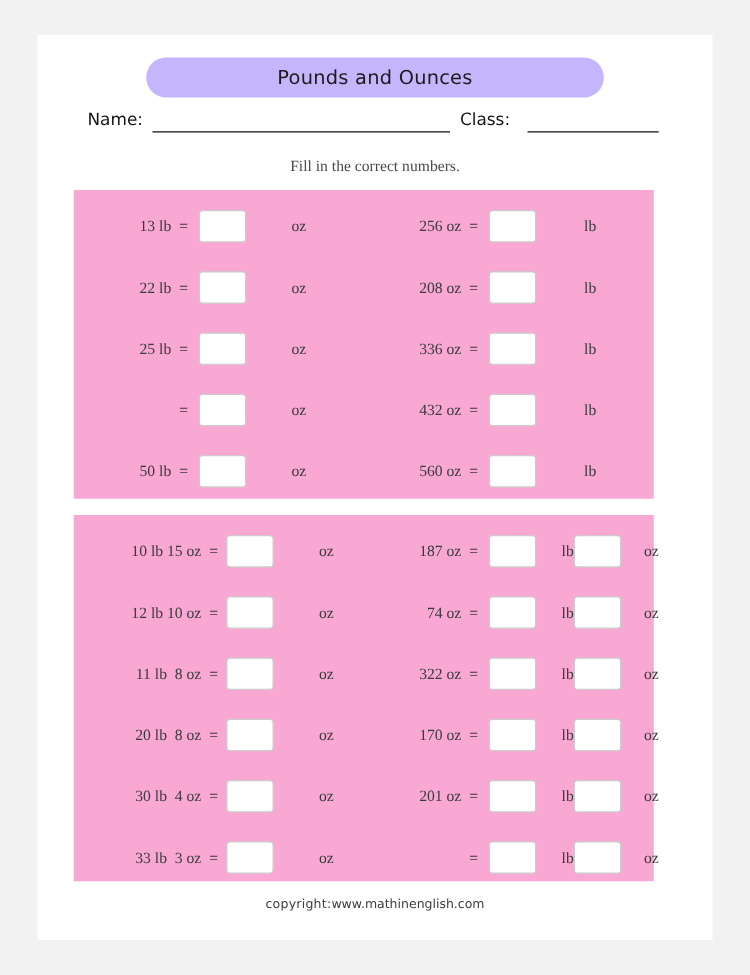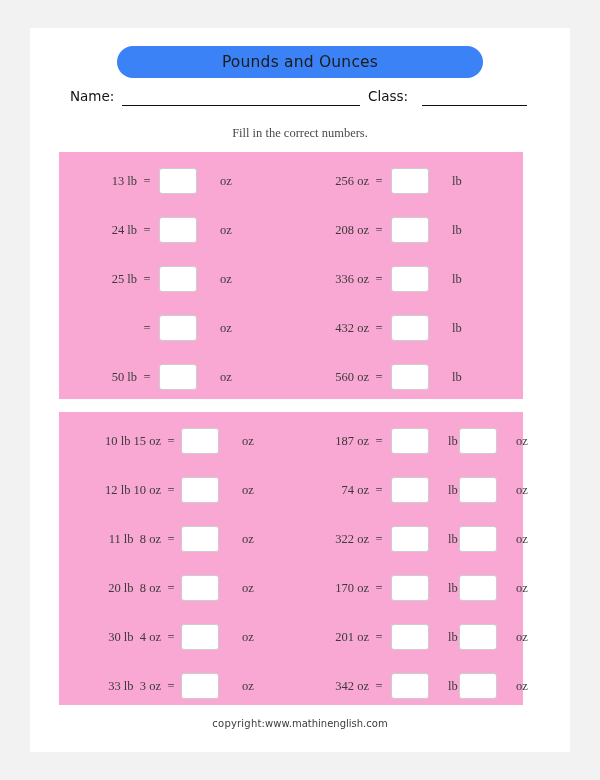--- a/index.html
+++ b/index.html
@@ -21,21 +21,21 @@
     height: 724px;
     background: #ffffff;
   }
   
   .title-pill {
     position: absolute;
     left: 87px;
     top: 18px;
     width: 366px;
     height: 32px;
-    background: #3b82f6;
+    background: #c4b5fd;
     border-radius: 16px;
   }
   .title-text {
     position: absolute;
     left: 0;
     top: 0;
     width: 366px;
     height: 32px;
     line-height: 32px;
     text-align: center;
@@ -117,21 +117,21 @@
 
   .cell {
     position: absolute;
     top: 0;
     height: 26px;
     line-height: 26px;
     white-space: pre;
   }
   .term   { text-align: right; }
   .eq     { text-align: center; }
-  .unit   { text-align: left; margin-left: 15px; }
+  .unit   { text-align: right; }
 
   .ansbox {
     position: absolute;
     top: 0;
     width: 38px;
     height: 26px;
     background: #ffffff;
     border: 1px solid #cccccc;
     border-radius: 3px;
     box-sizing: border-box;
@@ -191,21 +191,21 @@
 
   <div class="panel" id="panel-1">
     <div class="col col-left p1">
       <div class="qrow r0">
         <span class="cell term">13 lb</span>
         <span class="cell eq">=</span>
         <span class="ansbox"></span>
         <span class="cell unit">oz</span>
       </div>
       <div class="qrow r1">
-        <span class="cell term">24 lb</span>
+        <span class="cell term">22 lb</span>
         <span class="cell eq">=</span>
         <span class="ansbox"></span>
         <span class="cell unit">oz</span>
       </div>
       <div class="qrow r2">
         <span class="cell term">25 lb</span>
         <span class="cell eq">=</span>
         <span class="ansbox"></span>
         <span class="cell unit">oz</span>
       </div>
@@ -331,21 +331,20 @@
       </div>
       <div class="qrow r4">
         <span class="cell term">201 oz</span>
         <span class="cell eq">=</span>
         <span class="ansbox box-a"></span>
         <span class="cell unit unit-a">lb</span>
         <span class="ansbox box-b"></span>
         <span class="cell unit unit-b">oz</span>
       </div>
       <div class="qrow r5">
-        <span class="cell term">342 oz</span>
         <span class="cell eq">=</span>
         <span class="ansbox box-a"></span>
         <span class="cell unit unit-a">lb</span>
         <span class="ansbox box-b"></span>
         <span class="cell unit unit-b">oz</span>
       </div>
     </div>
   </div>
 
   <div class="footer">

